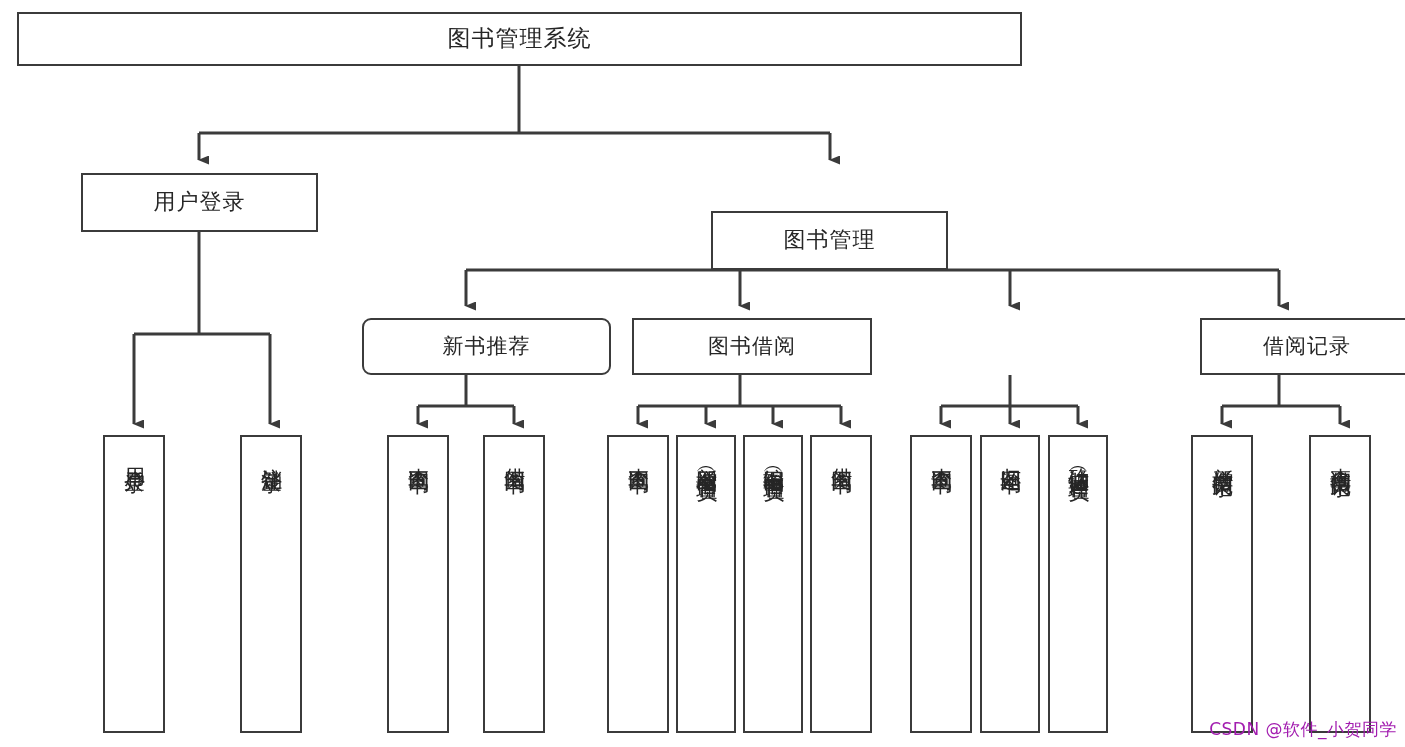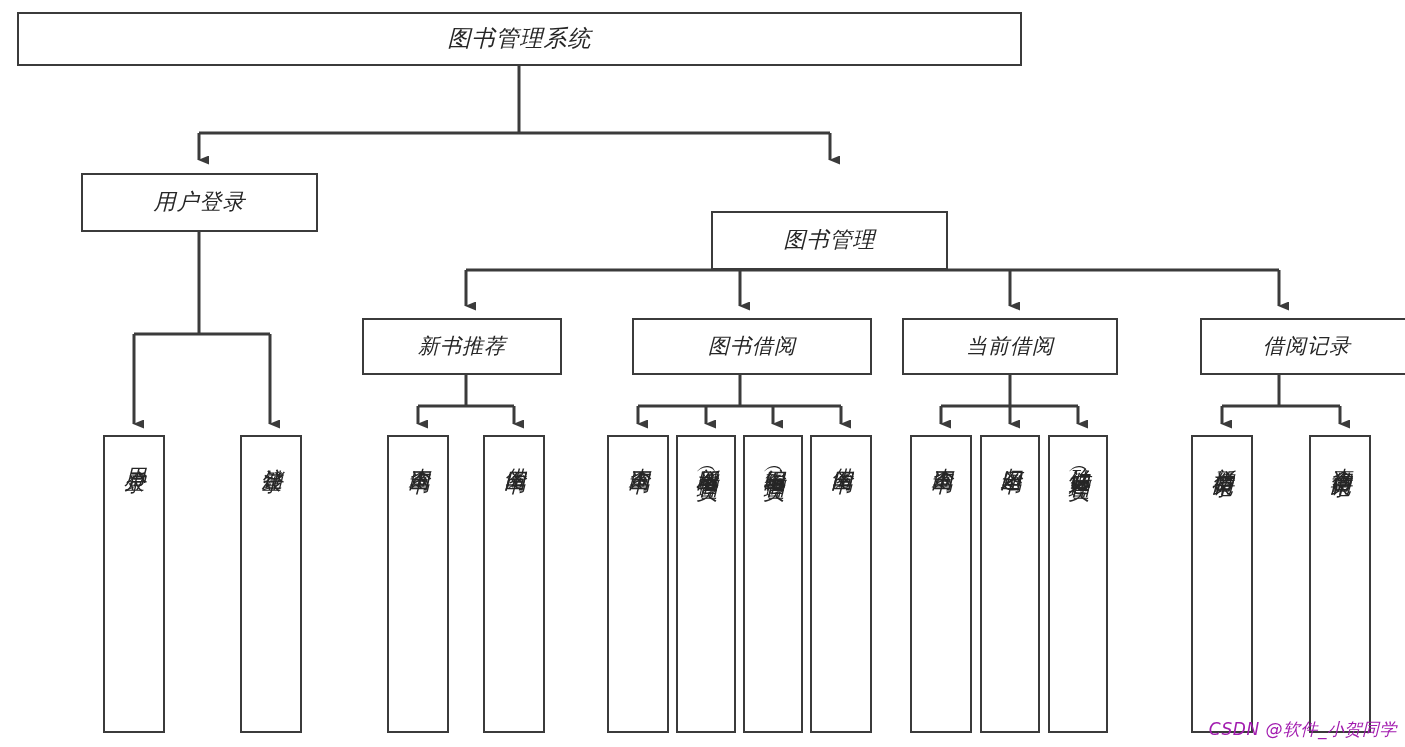--- a/index.html
+++ b/index.html
@@ -10,21 +10,20 @@
   }
   body {
     font-family: "DejaVu Sans", "Liberation Sans", sans-serif;
   }
   #canvas {
     position: relative;
     width: 1405px;
     height: 747px;
     background: #ffffff;
     overflow: hidden;
-    font-style: italic;
   }
   svg.connectors {
     position: absolute;
     left: 0;
     top: 0;
     width: 1405px;
     height: 747px;
     pointer-events: none;
   }
   .node {
@@ -133,28 +132,25 @@
     <span class="htext">图书管理系统</span>
   </div>
 
   <div class="node level2" style="left:81px; top:173px; width:237px; height:59px;">
     <span class="htext">用户登录</span>
   </div>
   <div class="node level2" style="left:711px; top:173px; width:237px; height:59px;margin-top:38px;">
     <span class="htext">图书管理</span>
   </div>
 
-  <div class="node level3" style="left:362px; top:318px; width:200px; height:57px;">
+  <div class="node level3" style="left:362px; top:318px; width:249px; height:57px;border-radius:9px;">
     <span class="htext">新书推荐</span>
   </div>
   <div class="node level3" style="left:632px; top:318px; width:240px; height:57px;">
     <span class="htext">图书借阅</span>
-  </div>
-  <div class="node level3" style="left:902px; top:318px; width:216px; height:57px;">
-    <span class="htext">当前借阅</span>
   </div>
   <div class="node level3" style="left:1172px; top:318px; width:214px; height:57px;margin-left:28px;">
     <span class="htext">借阅记录</span>
   </div>
 
   <div class="node leaf" style="left:103px; top:435px; width:62px; height:298px;">
     <span class="vtext">用户登录</span>
   </div>
   <div class="node leaf" style="left:240px; top:435px; width:62px; height:298px;">
     <span class="vtext">注销登录</span>

